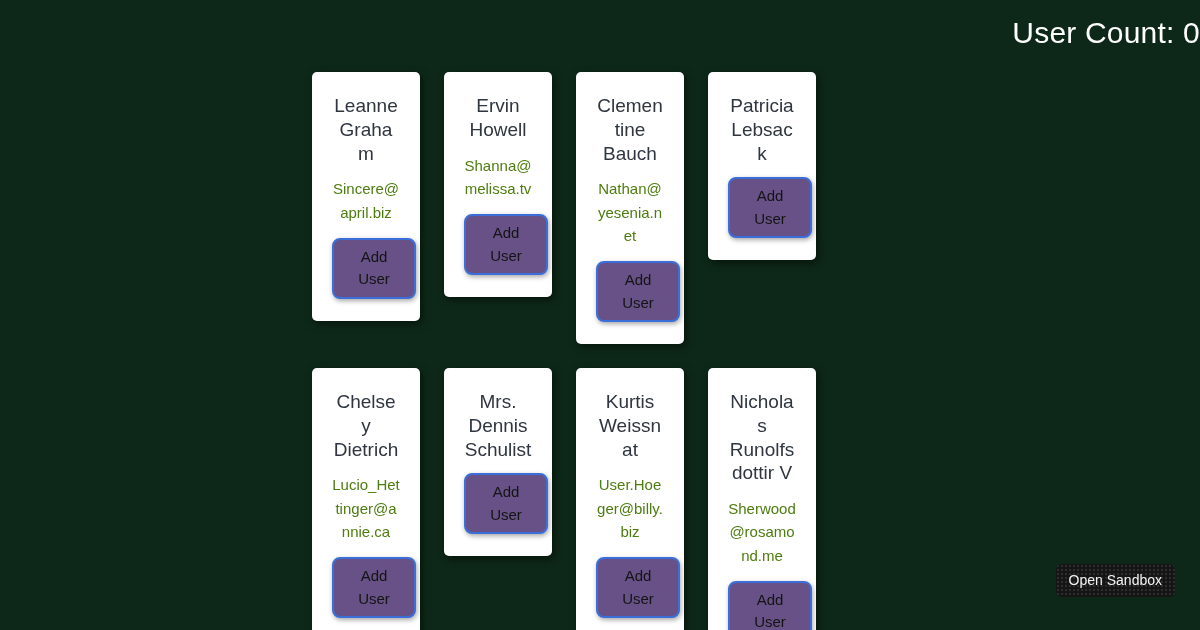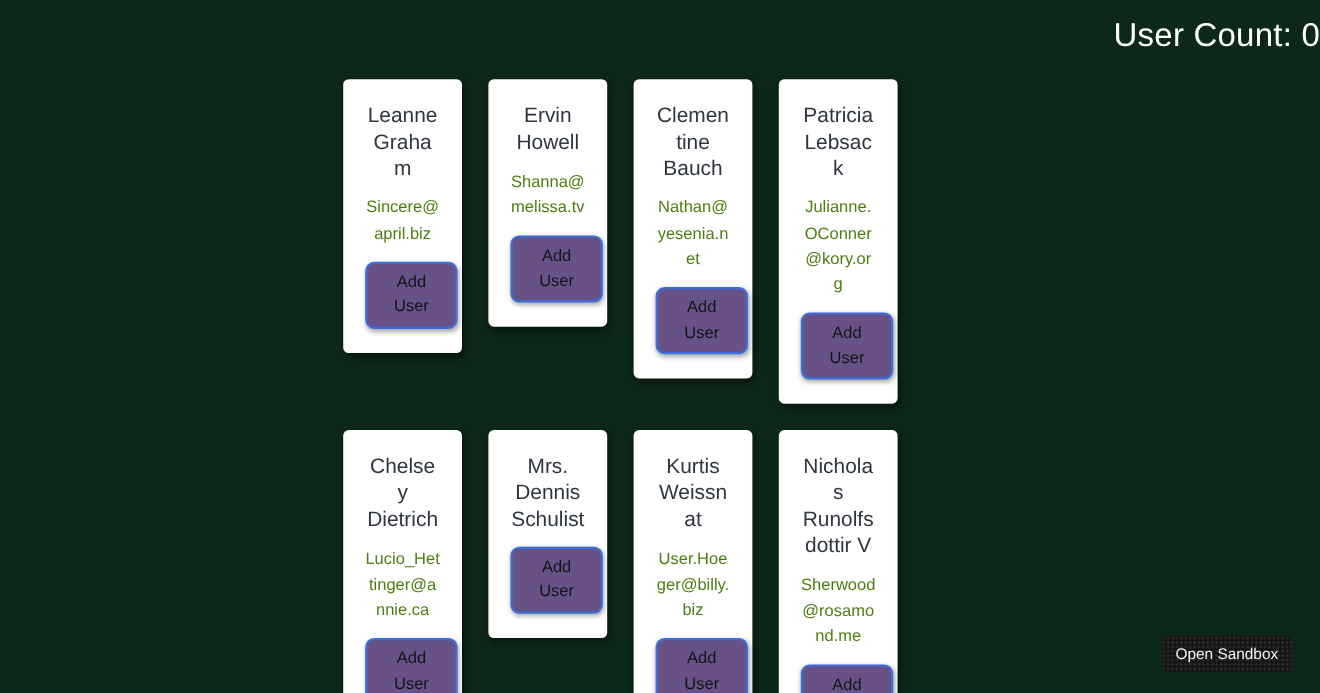--- a/index.html
+++ b/index.html
@@ -69,21 +69,21 @@
     font-size: 15px;
     line-height: 1.5;
     color: #141414;
     box-shadow: 1px 2px 5px rgba(0, 0, 0, 0.35);
     cursor: pointer;
     overflow-wrap: break-word;
   }
   .open-sandbox-button {
     position: absolute;
     right: 25px;
-    bottom: 19px;
+    bottom: 33px;
     box-sizing: border-box;
     height: 33px;
     padding: 8px 13px;
     background-color: #151515;
     background-image: radial-gradient(#2e2e2e 1px, rgba(0,0,0,0) 1.2px);
     background-size: 4px 4px;
     border: none;
     border-radius: 6px;
     color: #f2f2f2;
     font-family: inherit;
@@ -112,21 +112,20 @@
   </div>
 
   <div class="user-card">
     <h2 class="user-name">Clementine Bauch</h2>
     <p class="user-email">Nathan@yesenia.net</p>
     <button class="add-user-button">Add User</button>
   </div>
 
   <div class="user-card">
     <h2 class="user-name">Patricia Lebsack</h2>
-    <p class="user-email">Julianne.OConner@kory.org</p>
     <button class="add-user-button">Add User</button>
   </div>
 
   <div class="user-card">
     <h2 class="user-name">Chelsey Dietrich</h2>
     <p class="user-email">Lucio_Hettinger@annie.ca</p>
     <button class="add-user-button">Add User</button>
   </div>
 
   <div class="user-card">

